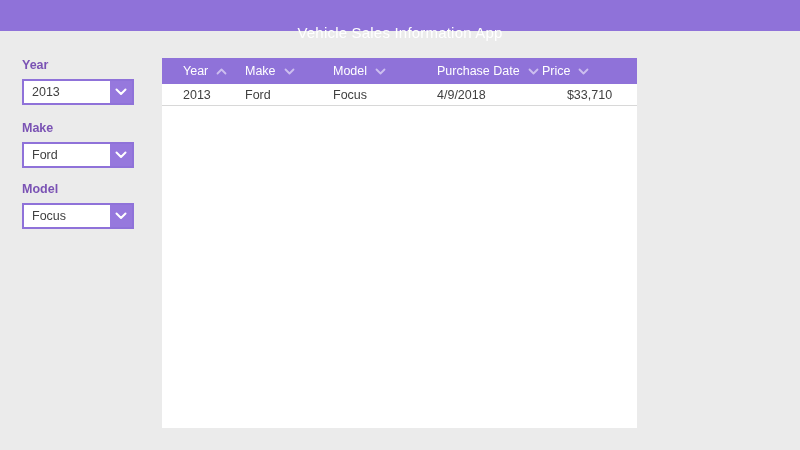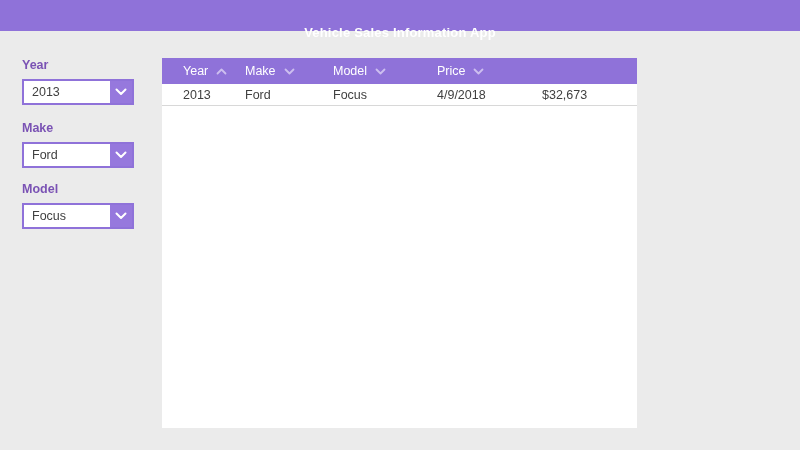--- a/index.html
+++ b/index.html
@@ -11,21 +11,21 @@
     overflow: hidden;
   }
 
   
   .app-bar {
     position: absolute; top: 0; left: 0; right: 0; height: 31px;
     background: #8f72d9;
     display: flex; align-items: center; justify-content: center;
   }
   .app-bar .title {
-    color: #ffffff; font-size: 13px; font-weight: 700; letter-spacing: .2px; margin-top: 33px;
+    color: #ffffff; font-size: 15px; font-weight: 400; letter-spacing: .2px; margin-top: 33px;
   }
 
   
   .filter-group { position: absolute; left: 22px; width: 112px; }
   .fg-year  { top: 58px; }
   .fg-make  { top: 121px; }
   .fg-model { top: 182px; }
   .filter-label {
     display: block; color: #7a52b4; font-size: 12.5px; font-weight: 700;
     line-height: 15px; margin-bottom: 6px;
@@ -54,21 +54,21 @@
   }
   .table-header {
     display: flex; height: 26px; background: #8f72d9;
     align-items: center; color: #ffffff; font-size: 12.5px;
   }
   .th, .td { box-sizing: border-box; flex: 0 0 auto; }
   .w1 { width: 83px; padding-left: 21px; }
   .w2 { width: 88px; }
   .w3 { width: 104px; }
   .w4 { width: 105px; }
-  .w5 { width: 95px; }
+  .w5 { width: 95px; text-align: center; }
   .th { display: flex; align-items: center; gap: 8px; cursor: pointer; }
   .sort-icon { display: inline-flex; }
   .sort-icon svg { display: block; }
   .sort-icon.asc svg { transform: rotate(180deg); }
   .table-row {
     display: flex; height: 21px; align-items: center;
     border-bottom: 1px solid #d8d8d8;
     font-size: 12.5px; color: #404040; background: #ffffff; cursor: pointer;
   }
 </style>
@@ -140,30 +140,38 @@
       </span>
     </div>
     <div class="th w3">
       <span>Model</span>
       <span class="sort-icon">
         <svg width="11" height="7" viewBox="0 0 11 7">
             <polyline points="1.5,1.5 5.5,5.5 9.5,1.5" fill="none" stroke="#cdbfef" stroke-width="1.8" stroke-linecap="round" stroke-linejoin="round"></polyline>
           </svg>
       </span>
     </div>
+    <div class="th w4">
+      <span>Purchase Date</span>
+      <span class="sort-icon">
+        <svg width="11" height="7" viewBox="0 0 11 7">
+            <polyline points="1.5,1.5 5.5,5.5 9.5,1.5" fill="none" stroke="#cdbfef" stroke-width="1.8" stroke-linecap="round" stroke-linejoin="round"></polyline>
+          </svg>
+      </span>
+    </div>
     <div class="th w5">
       <span>Price</span>
       <span class="sort-icon">
         <svg width="11" height="7" viewBox="0 0 11 7">
             <polyline points="1.5,1.5 5.5,5.5 9.5,1.5" fill="none" stroke="#cdbfef" stroke-width="1.8" stroke-linecap="round" stroke-linejoin="round"></polyline>
           </svg>
       </span>
     </div>
   </div>
 
   <div class="table-row">
     <div class="td w1">2013</div>
     <div class="td w2">Ford</div>
     <div class="td w3">Focus</div>
     <div class="td w4">4/9/2018</div>
-    <div class="td w5">$32,673</div>
+    <div class="td w5">$33,710</div>
   </div>
 </div>
 
 </body></html>

